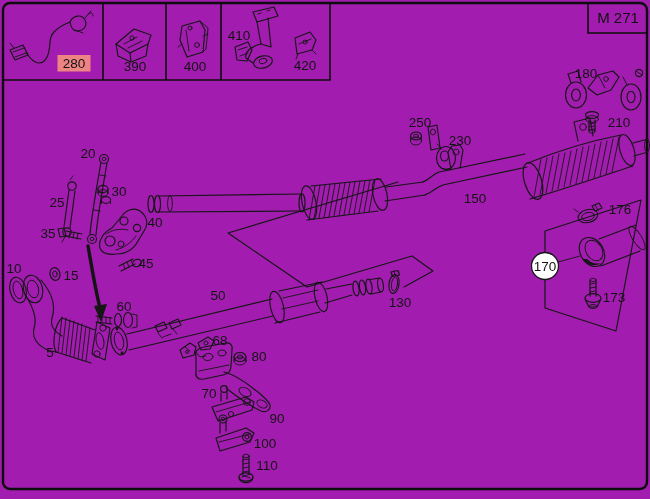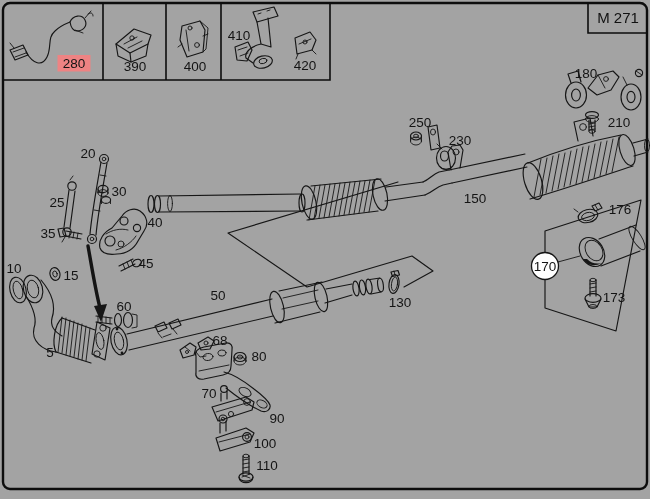--- a/index.html
+++ b/index.html
@@ -1,17 +1,17 @@
 <!DOCTYPE html>
 <html><head>
 <meta charset="utf-8">
 <style>
   html,body{margin:0;padding:0;background:#ffffff;}
   body{width:650px;height:499px;overflow:hidden;font-family:"Liberation Sans",sans-serif;}
-  #stage{position:relative;width:650px;height:499px;background:#a3a3a3;}
+  #stage{position:relative;width:650px;height:499px;background:#a21caf;}
   svg{display:block}
   .plbl{font-family:"Liberation Sans",sans-serif;font-size:13.5px;fill:#141414;text-anchor:middle;}
   .model-text{font-family:"Liberation Sans",sans-serif;font-size:15px;fill:#111;text-anchor:middle;}
   .ln{stroke:#161616;stroke-width:1.15;fill:none;stroke-linecap:round;stroke-linejoin:round;}
   .thin{stroke:#161616;stroke-width:0.9;fill:none;stroke-linecap:round;}
   .frame{stroke:#0d0d0d;stroke-width:2.4;fill:none;}
   .boxline{stroke:#0d0d0d;stroke-width:1.6;fill:none;}
   .fillb{fill:#161616;stroke:none;}
 </style>
 </head>

